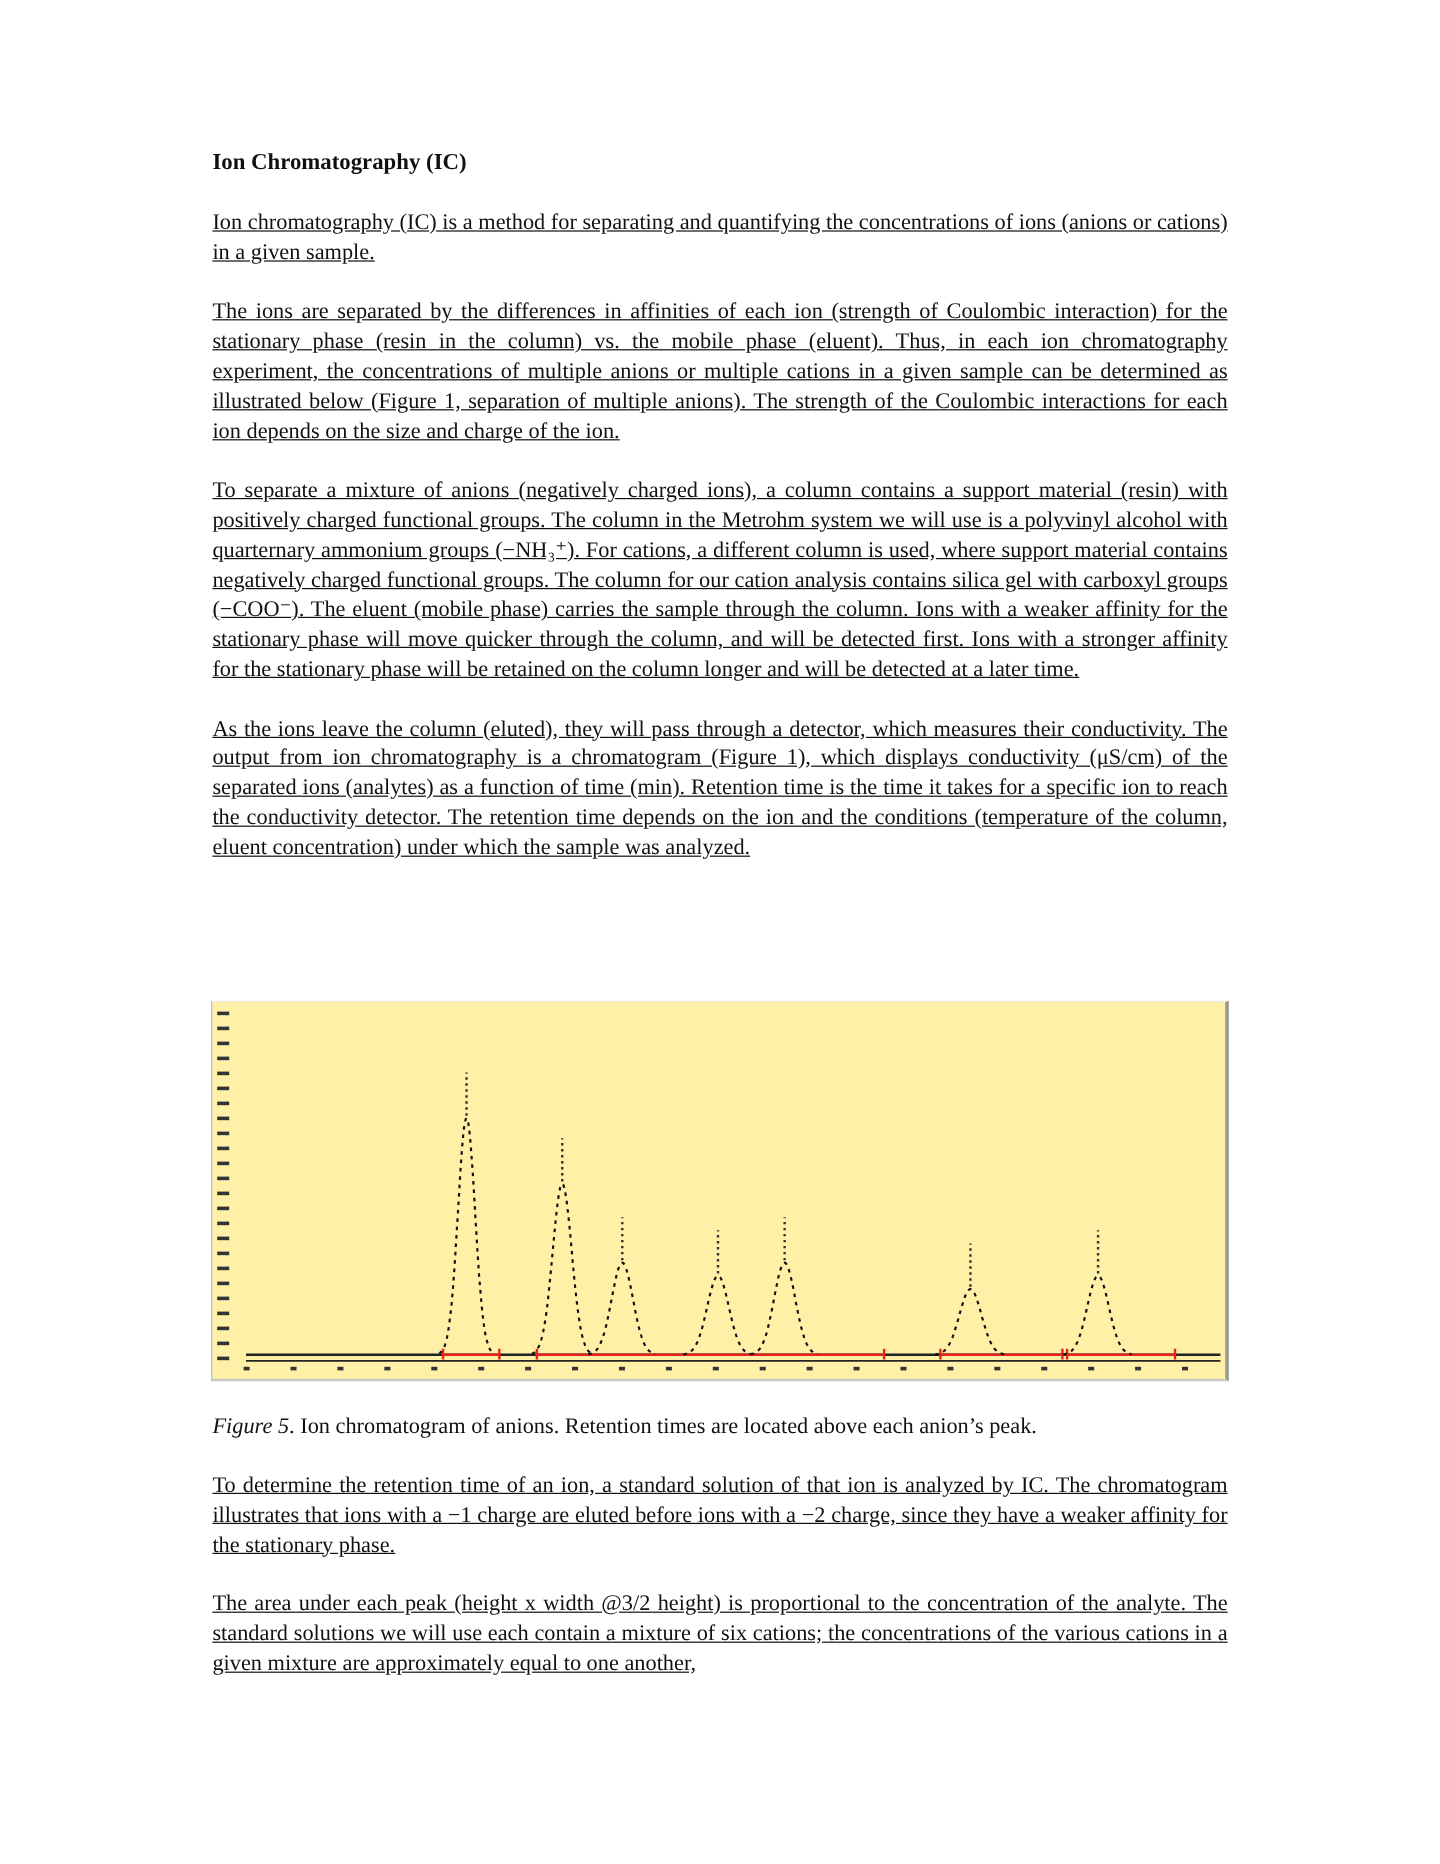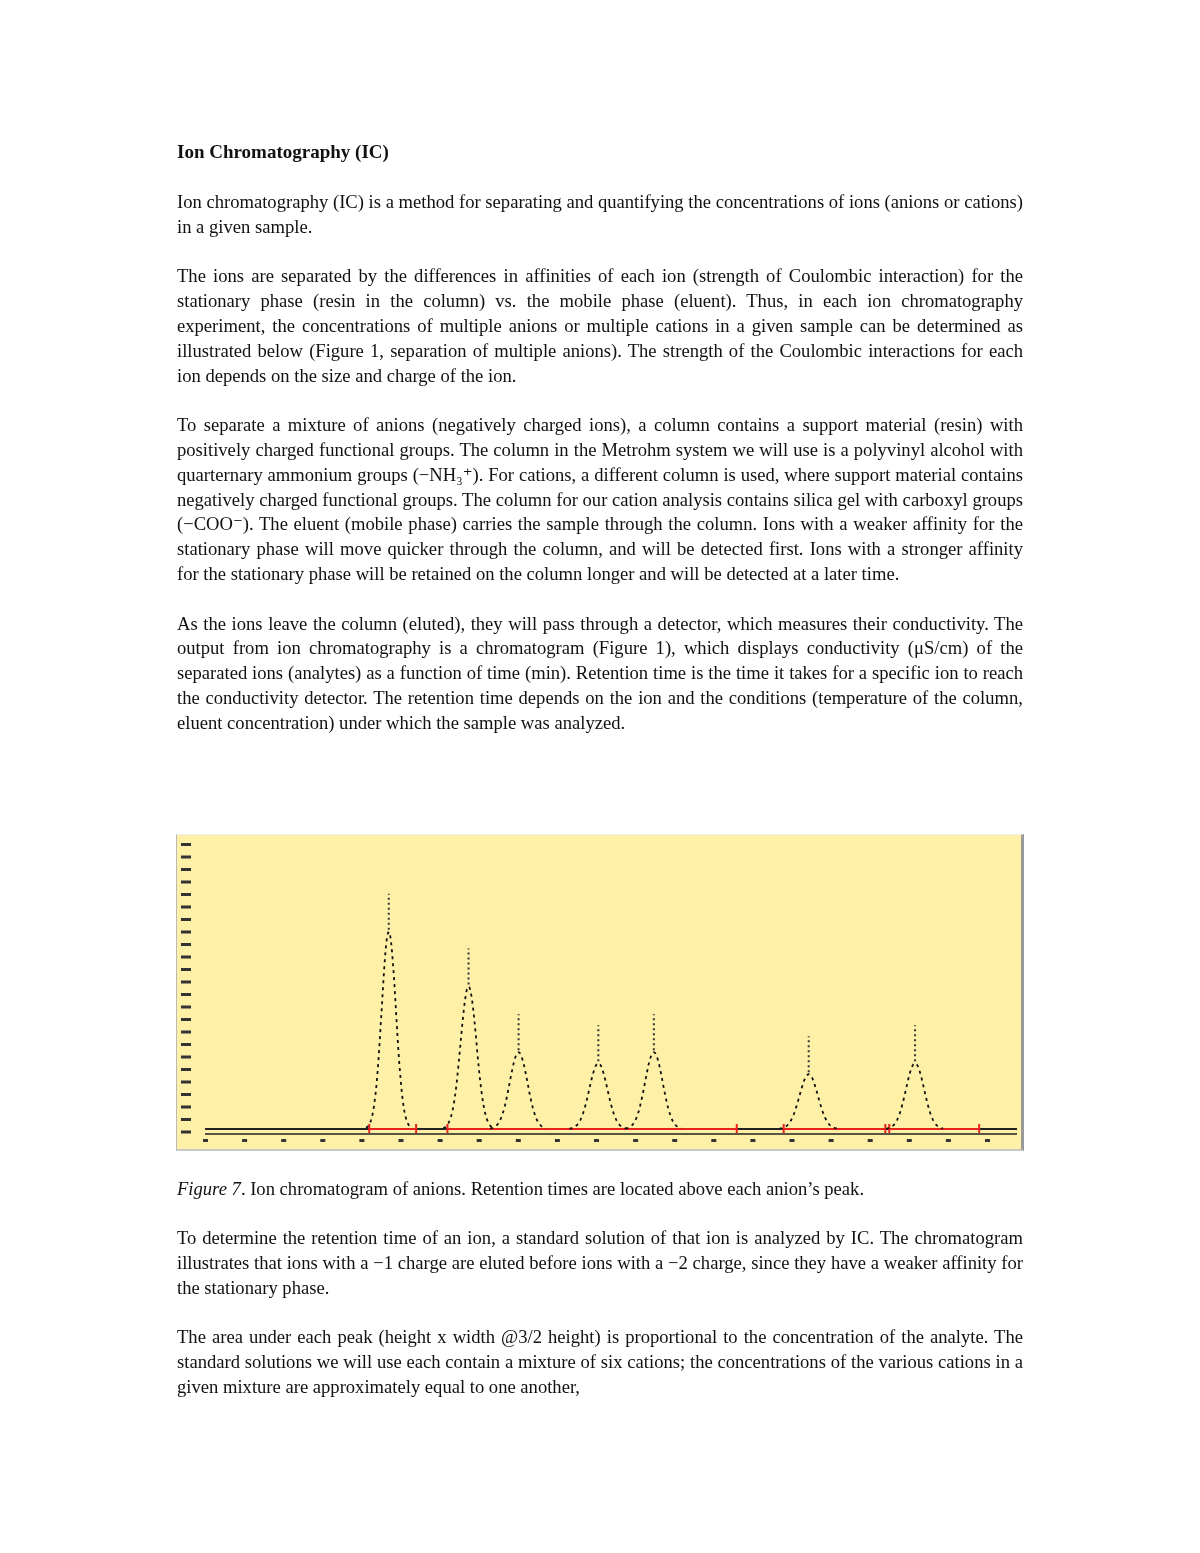--- a/index.html
+++ b/index.html
@@ -1,19 +1,19 @@
 <!DOCTYPE html>
 <html><head>
 <meta charset="utf-8">
 <style>
   html, body { margin: 0; padding: 0; background: #ffffff; }
   body { width: 1200px; height: 1553px; position: relative; font-family: "Liberation Serif", "DejaVu Serif", serif; color: #111; }
-  .page { position: absolute; left: 177px; top: 140px; width: 846px; }
+  .page { position: absolute; left: 177px; top: 124px; width: 846px; }
   .title { font-weight: bold; font-size: 19px; line-height: 24px; margin: 0 0 26px 0; }
-  p { font-size: 18.6px; line-height: 24.8px; margin: 0 0 24.8px 0; text-align: justify; }
+  p { font-size: 18.6px; line-height: 24.8px; margin: 0 0 24.8px 0; text-align: justify; text-decoration: underline; }
   .figure { position: absolute; left: 176px; top: 834px; width: 848px; height: 317px; background: #fff0a8; border-right: 3px solid #9a9a9a; border-bottom: 2px solid #c9c9c9; border-top: 1px solid #eee; border-left: 1px solid #bbb; box-sizing: border-box; }
   .figure svg { position: absolute; left: 0; top: 0; }
   .caption { position: absolute; left: 177px; top: 1177px; width: 846px; font-size: 18.6px; line-height: 24.8px; }
   .caption i { font-style: italic; }
   .after { position: absolute; left: 177px; top: 1226px; width: 846px; }
 </style>
 </head>
 <body>
 
 <div class="page">
@@ -96,19 +96,19 @@
       <path d="M448.5 293.5L449.3 293.4L450.2 293.1L451.1 292.9L452.0 292.5L452.9 292.0L453.8 291.4L454.7 290.6L455.6 289.7L456.4 288.6L457.3 287.2L458.2 285.5L459.1 283.6L460.0 281.4L460.9 278.8L461.8 275.9L462.7 272.7L463.5 269.1L464.4 265.2L465.3 261.0L466.2 256.7L467.1 252.1L468.0 247.5L468.9 242.8L469.8 238.3L470.7 234.0L471.5 229.9L472.4 226.3L473.3 223.2L474.2 220.7L475.1 218.8L476.0 217.7L476.9 217.3L477.8 217.7L478.6 218.8L479.5 220.7L480.4 223.2L481.3 226.3L482.2 229.9L483.1 234.0L484.0 238.3L484.9 242.8L485.7 247.5L486.6 252.1L487.5 256.7L488.4 261.0L489.3 265.2L490.2 269.1L491.1 272.7L492.0 275.9L492.9 278.8L493.7 281.4L494.6 283.6L495.5 285.5L496.4 287.2L497.3 288.6L498.2 289.7L499.1 290.6L500.0 291.4L500.8 292.0L501.7 292.5L502.6 292.9L503.5 293.1L504.4 293.4" fill="none" stroke="#111" stroke-width="1.8" stroke-dasharray="3 4"></path>
       <line x1="476.86799999999994" y1="215.27999999999997" x2="476.86799999999994" y2="179.27999999999997" stroke="#333" stroke-width="2" stroke-dasharray="2 3"></line>
       <path d="M602.3 293.7L603.2 293.6L604.1 293.4L605.0 293.2L605.9 292.9L606.9 292.6L607.8 292.1L608.7 291.6L609.6 290.9L610.5 290.1L611.5 289.1L612.4 288.0L613.3 286.6L614.2 285.0L615.1 283.2L616.1 281.1L617.0 278.8L617.9 276.2L618.8 273.4L619.7 270.5L620.7 267.3L621.6 264.1L622.5 260.8L623.4 257.4L624.3 254.2L625.3 251.1L626.2 248.2L627.1 245.6L628.0 243.4L628.9 241.6L629.9 240.3L630.8 239.5L631.7 239.2L632.6 239.5L633.5 240.3L634.5 241.6L635.4 243.4L636.3 245.6L637.2 248.2L638.1 251.1L639.1 254.2L640.0 257.4L640.9 260.8L641.8 264.1L642.7 267.3L643.7 270.5L644.6 273.4L645.5 276.2L646.4 278.8L647.3 281.1L648.3 283.2L649.2 285.0L650.1 286.6L651.0 288.0L651.9 289.1L652.9 290.1L653.8 290.9L654.7 291.6L655.6 292.1L656.5 292.6L657.5 292.9L658.4 293.2L659.3 293.4L660.2 293.6" fill="none" stroke="#111" stroke-width="1.8" stroke-dasharray="3 4"></path>
       <line x1="631.7040000000001" y1="237.2" x2="631.7040000000001" y2="201.2" stroke="#333" stroke-width="2" stroke-dasharray="2 3"></line>
       <path d="M709.1 293.6L710.0 293.5L710.9 293.3L711.8 293.0L712.7 292.7L713.6 292.3L714.6 291.8L715.5 291.1L716.4 290.3L717.3 289.3L718.2 288.2L719.1 286.7L720.0 285.1L720.9 283.2L721.8 281.0L722.7 278.5L723.6 275.7L724.5 272.7L725.4 269.3L726.3 265.8L727.2 262.0L728.1 258.1L729.0 254.1L729.9 250.1L730.8 246.2L731.7 242.5L732.6 239.1L733.5 236.0L734.4 233.3L735.3 231.1L736.2 229.5L737.2 228.6L738.1 228.2L739.0 228.6L739.9 229.5L740.8 231.1L741.7 233.3L742.6 236.0L743.5 239.1L744.4 242.5L745.3 246.2L746.2 250.1L747.1 254.1L748.0 258.1L748.9 262.0L749.8 265.8L750.7 269.3L751.6 272.7L752.5 275.7L753.4 278.5L754.3 281.0L755.2 283.2L756.1 285.1L757.0 286.7L757.9 288.2L758.8 289.3L759.8 290.3L760.7 291.1L761.6 291.8L762.5 292.3L763.4 292.7L764.3 293.0L765.2 293.3L766.1 293.5" fill="none" stroke="#111" stroke-width="1.8" stroke-dasharray="3 4"></path>
       <line x1="738.056" y1="226.24" x2="738.056" y2="190.24" stroke="#333" stroke-width="2" stroke-dasharray="2 3"></line>
     </svg>
 </div>
 
 <div class="caption">
-  <i>Figure 7</i><span>. Ion chromatogram of anions. Retention times are located above each anion’s peak.</span>
+  <i>Figure 5</i><span>. Ion chromatogram of anions. Retention times are located above each anion’s peak.</span>
 </div>
 
 <div class="after">
   <p>To determine the retention time of an ion, a standard solution of that ion is analyzed by IC. The chromatogram illustrates that ions with a −1 charge are eluted before ions with a −2 charge, since they have a weaker affinity for the stationary phase.</p>
   <p>The area under each peak (height x width @3/2 height) is proportional to the concentration of the analyte. The standard solutions we will use each contain a mixture of six cations; the concentrations of the various cations in a given mixture are approximately equal to one another,</p>
 </div>
 
 </body></html>

